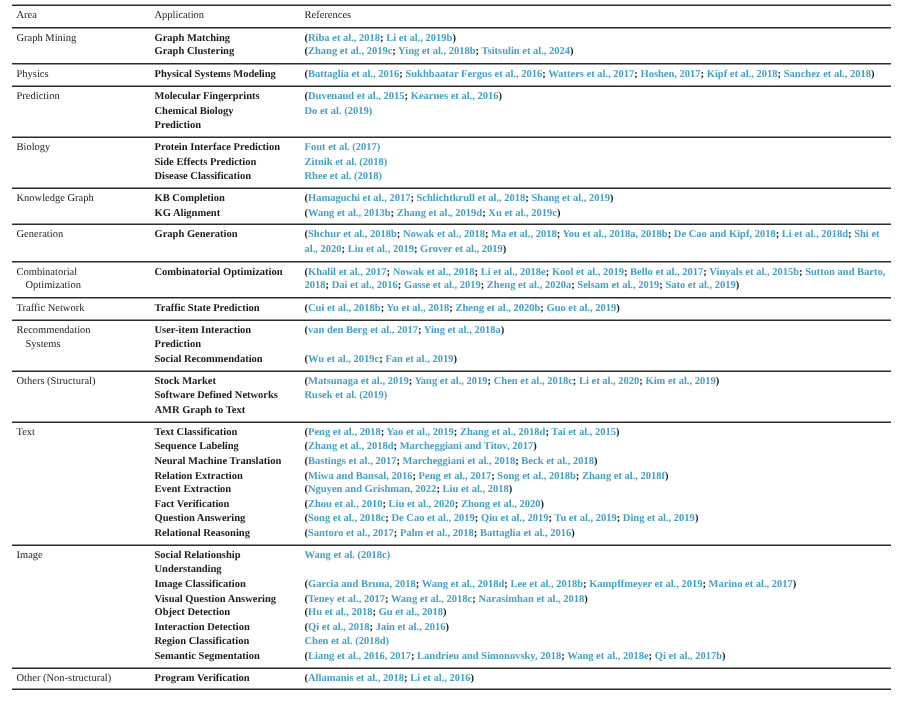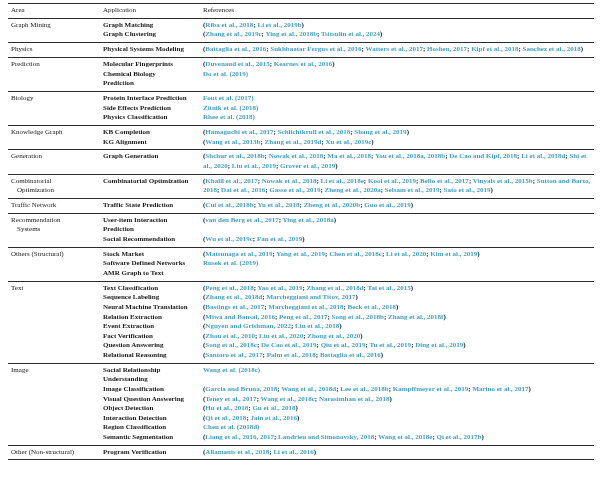--- a/index.html
+++ b/index.html
@@ -89,21 +89,21 @@
         <div class="sub-rows">
           <div class="sub-row">
             <div class="col-app">Protein Interface Prediction</div>
             <div class="col-refs"><span class="cite">Fout et al. (2017)</span></div>
           </div>
           <div class="sub-row">
             <div class="col-app">Side Effects Prediction</div>
             <div class="col-refs"><span class="cite">Zitnik et al. (2018)</span></div>
           </div>
           <div class="sub-row">
-            <div class="col-app">Physics Classification</div>
+            <div class="col-app">Disease Classification</div>
             <div class="col-refs"><span class="cite">Rhee et al. (2018)</span></div>
           </div>
         </div>
       </div>
       <div class="group-row">
         <div class="col-area">Knowledge Graph</div>
         <div class="sub-rows">
           <div class="sub-row">
             <div class="col-app">KB Completion</div>
             <div class="col-refs"><span class="punct">(</span><span class="cite">Hamaguchi et al., 2017</span><span class="punct">; </span><span class="cite">Schlichtkrull et al., 2018</span><span class="punct">; </span><span class="cite">Shang et al., 2019</span><span class="punct">)</span></div>

